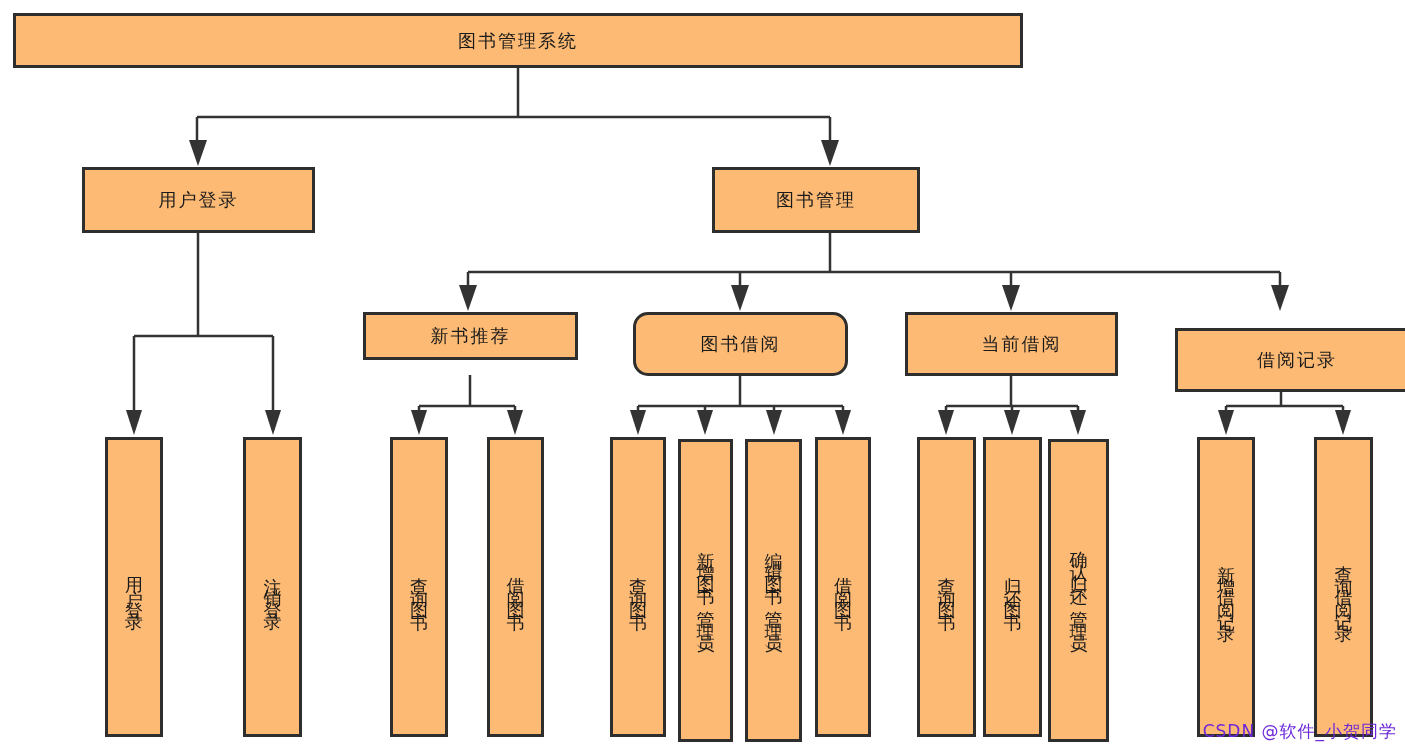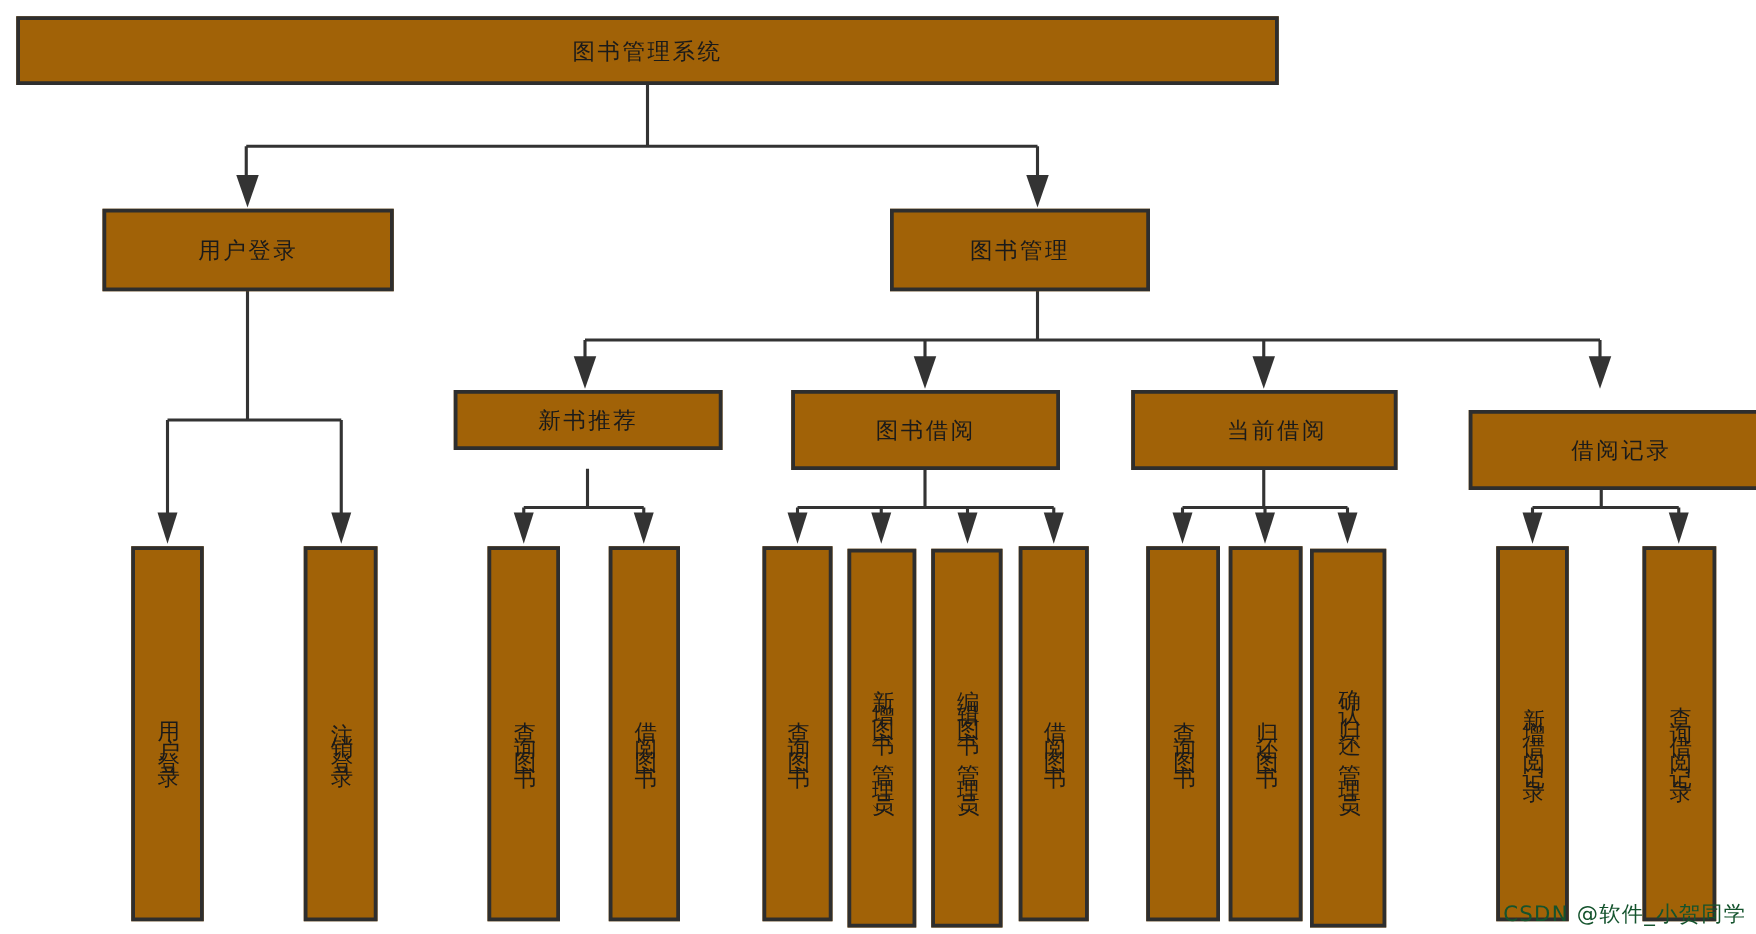--- a/index.html
+++ b/index.html
@@ -13,21 +13,21 @@
   }
   #connectors {
     position: absolute;
     left: 0; top: 0;
     width: 1405px; height: 747px;
   }
   .box {
     position: absolute;
     box-sizing: border-box;
     border: 3px solid #2e2e2e;
-    background: #a16207;
+    background: #fdba74;
     display: flex;
     align-items: center;
     justify-content: center;
     color: #1a1a1a;
     font-size: 18px;
   }
   .h-box {
     letter-spacing: 2px;
     white-space: nowrap;
   }
@@ -35,21 +35,21 @@
     writing-mode: vertical-rl;
     text-orientation: mixed;
     letter-spacing: 12px;
     line-height: 1;
     font-size: 18px;
   }
   #watermark {
     position: absolute;
     right: 8px;
     bottom: 4px;
-    color: #14532d;
+    color: #6d28d9;
     font-size: 17px;
     letter-spacing: 1px;
     white-space: nowrap;
     z-index: 5;
     margin-left: 14px;
   }
 </style>
 </head>
 <body>
 
@@ -123,21 +123,21 @@
       <polygon points="1335,410 1351,410 1343,435"></polygon>
     </g>
   </svg>
 
   <div class="box h-box" style="left:13px; top:13px; width:1010px; height:55px;">图书管理系统</div>
 
   <div class="box h-box" style="left:82px; top:167px; width:233px; height:66px;">用户登录</div>
   <div class="box h-box" style="left:712px; top:167px; width:208px; height:66px;">图书管理</div>
 
   <div class="box h-box" style="left:363px; top:312px; width:215px; height:48px;">新书推荐</div>
-  <div class="box h-box" style="left:633px; top:312px; width:215px; height:64px;">图书借阅</div>
+  <div class="box h-box" style="left:633px; top:312px; width:215px; height:64px;border-radius:15px;">图书借阅</div>
   <div class="box h-box" style="left:905px; top:312px; width:213px; height:64px;padding-left:20px;">当前借阅</div>
   <div class="box h-box" style="left:1175px; top:328px; width:244px; height:64px;text-align:center;">借阅记录</div>
 
   <div class="box v-box" style="left:105px; top:437px; width:58px; height:300px;">用户登录</div>
   <div class="box v-box" style="left:243px; top:437px; width:59px; height:300px;">注销登录</div>
 
   <div class="box v-box" style="left:390px; top:437px; width:58px; height:300px;">查询图书</div>
   <div class="box v-box" style="left:487px; top:437px; width:57px; height:300px;">借阅图书</div>
 
   <div class="box v-box" style="left:610px; top:437px; width:56px; height:300px;">查询图书</div>

